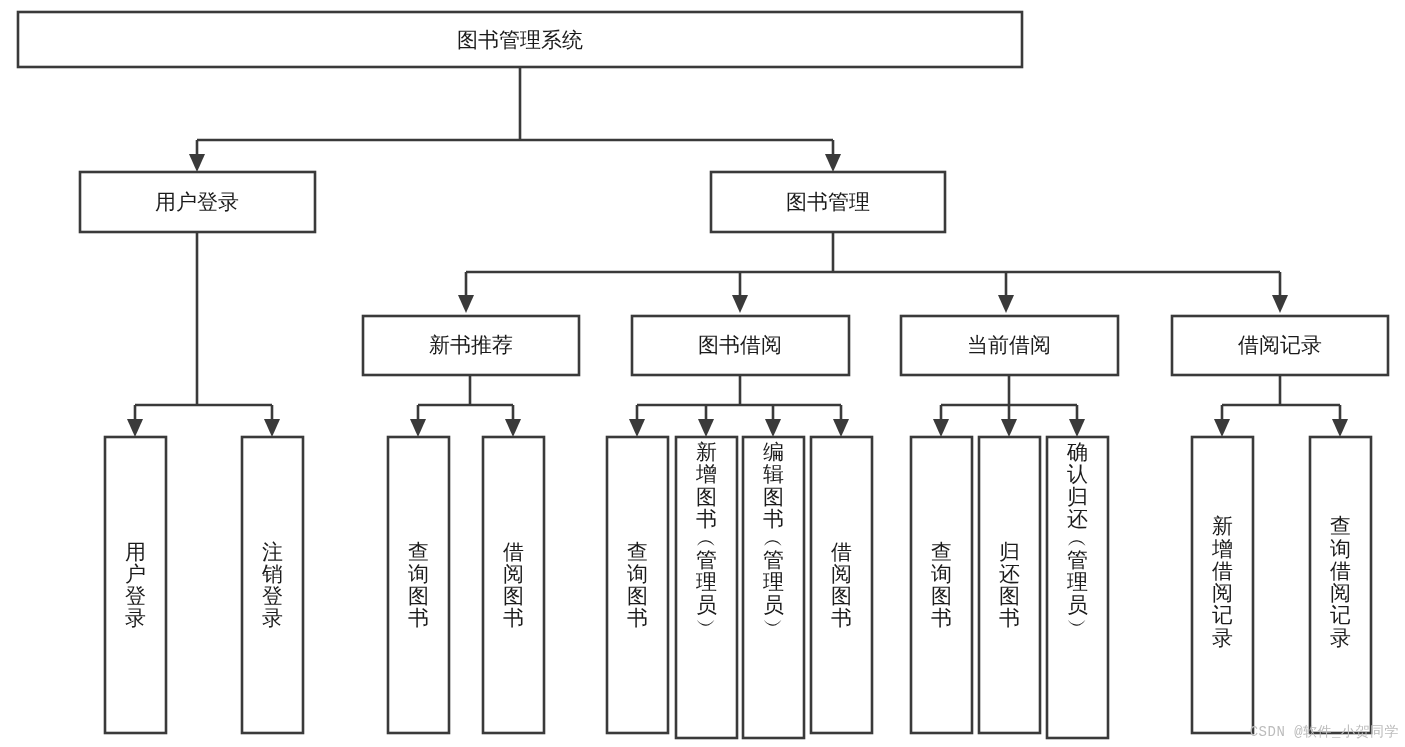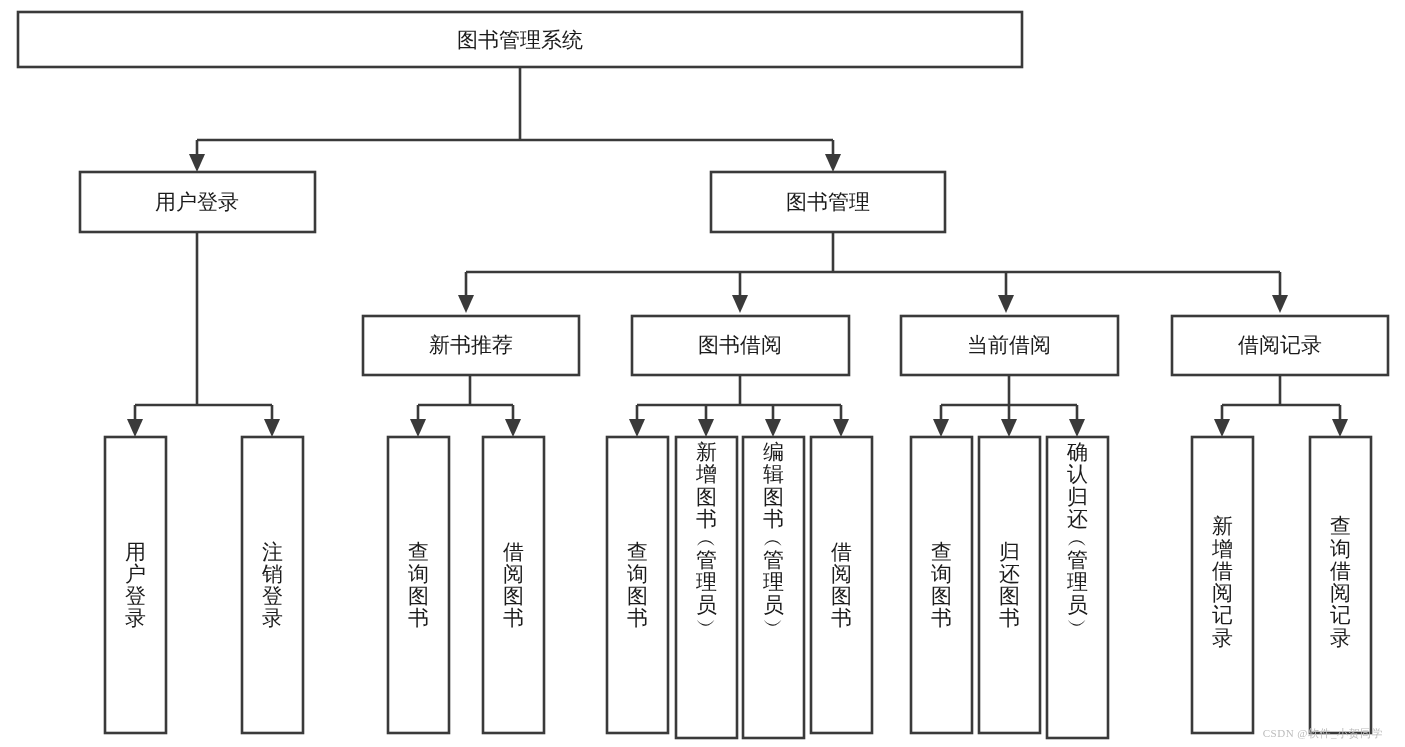--- a/index.html
+++ b/index.html
@@ -42,24 +42,24 @@
     stroke: #3a3a3a;
     stroke-width: 2.6;
     fill: none;
   }
   .arrow-head {
     fill: #3a3a3a;
     stroke: none;
   }
   .watermark {
     position: absolute;
-    right: 22px;
+    right: 6px;
     bottom: 6px;
-    font-family: Liberation Serif, serif;
-    font-size: 11px;
+    font-family: Liberation Mono, monospace;
+    font-size: 14px;
     color: #bcbcbc;
     white-space: nowrap;
     letter-spacing: 0.5px;
   }
   
   .vlabel {
     position: absolute;
     display: flex;
     flex-direction: column;
     align-items: center;

